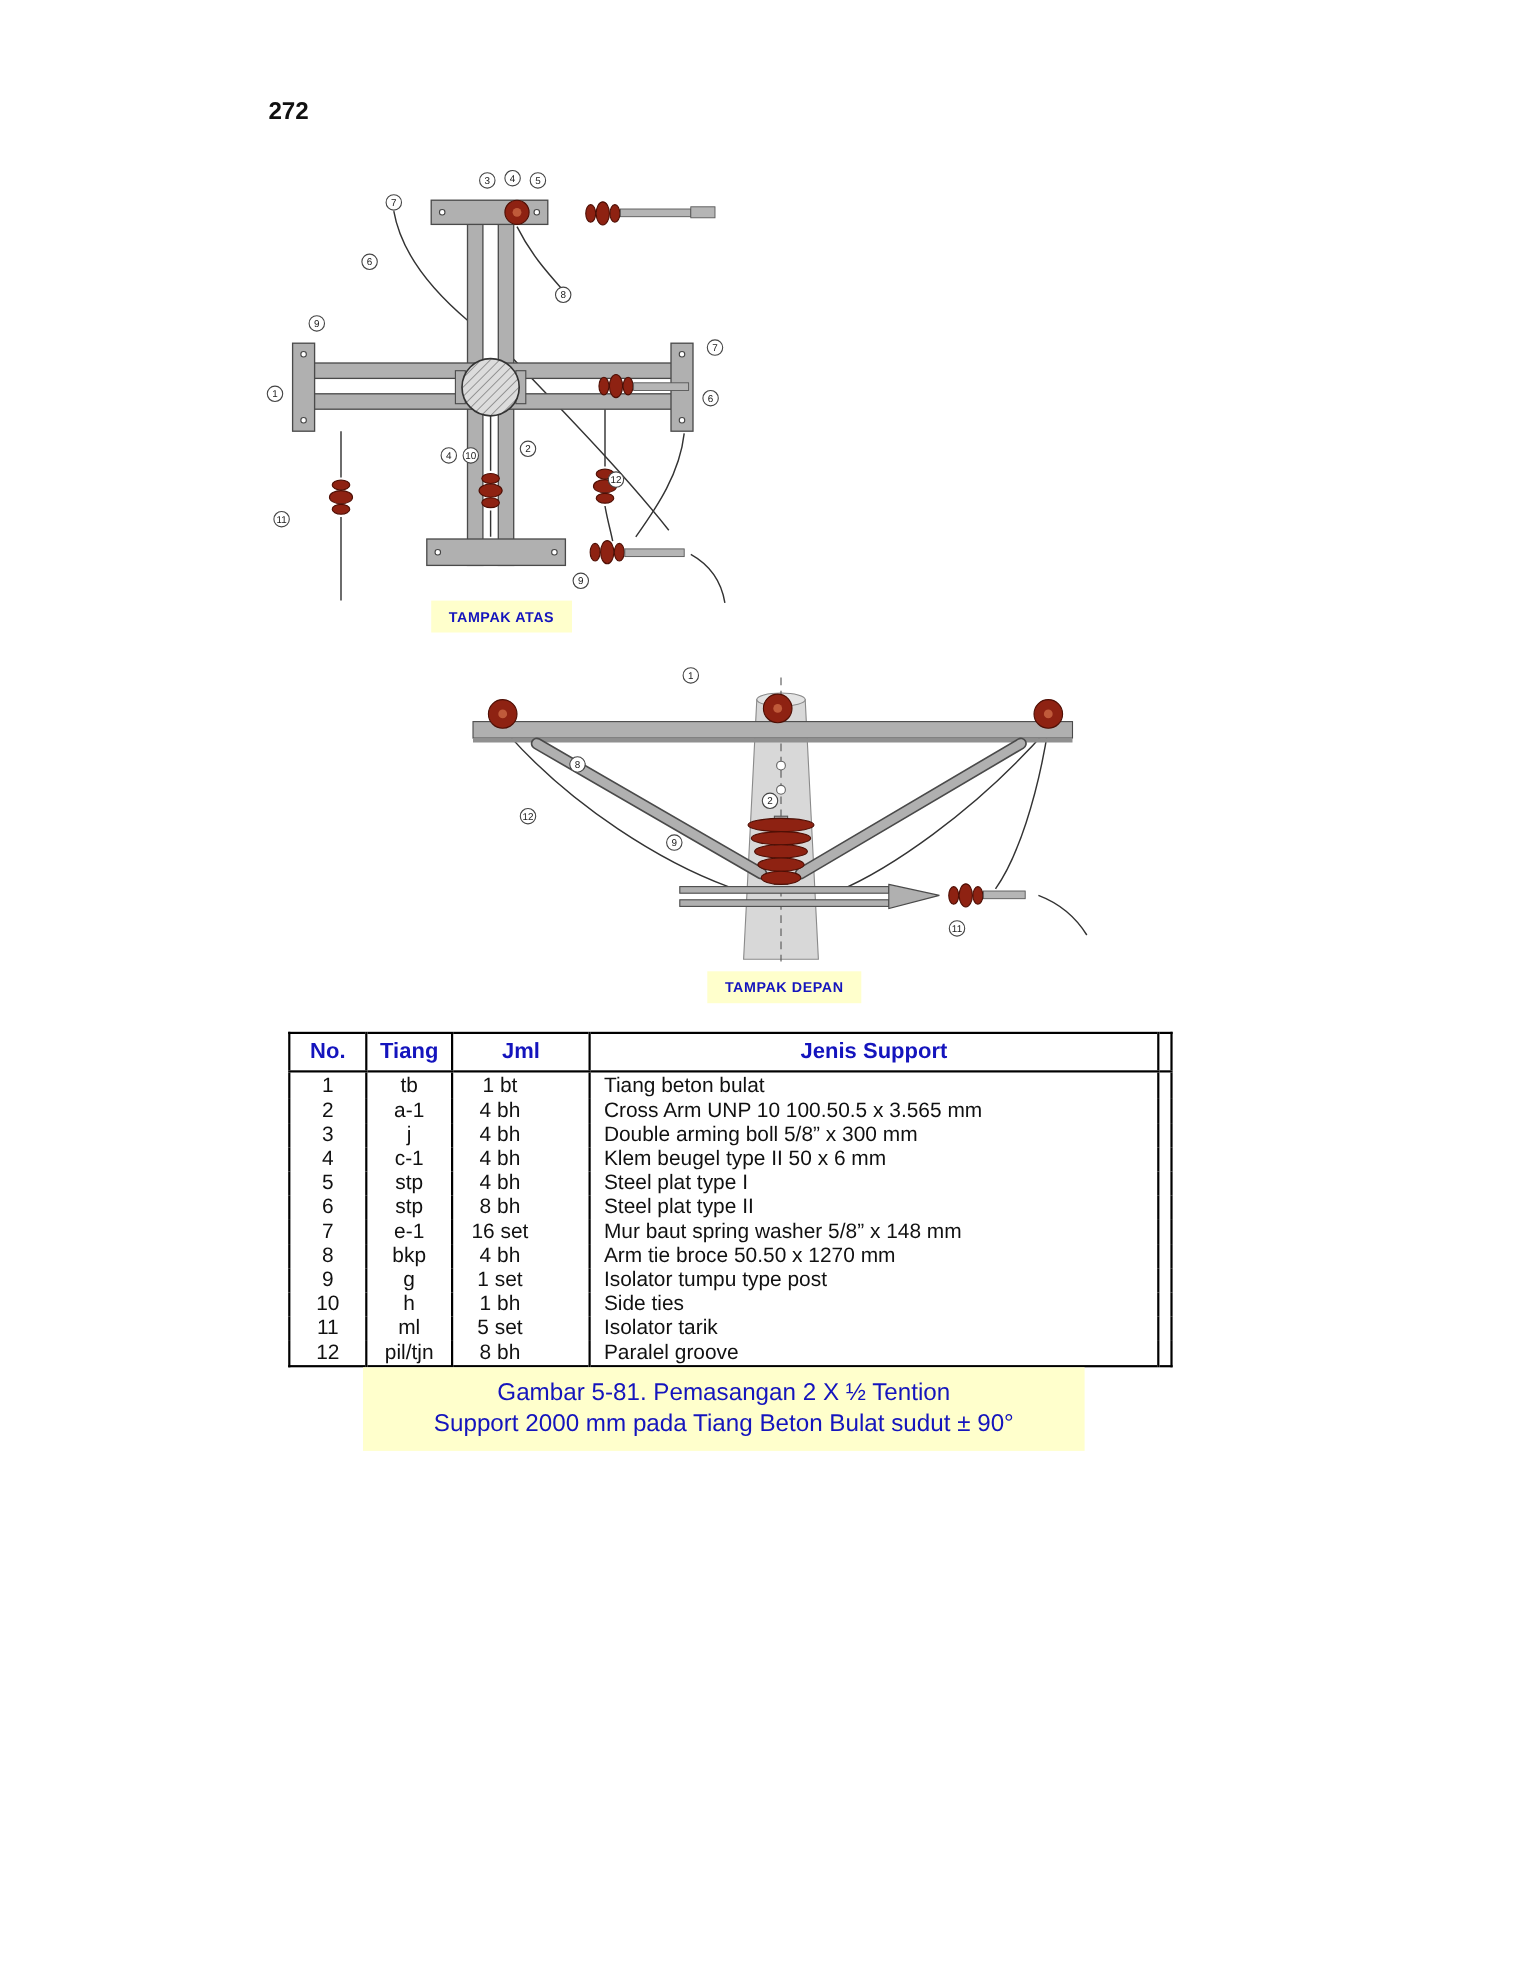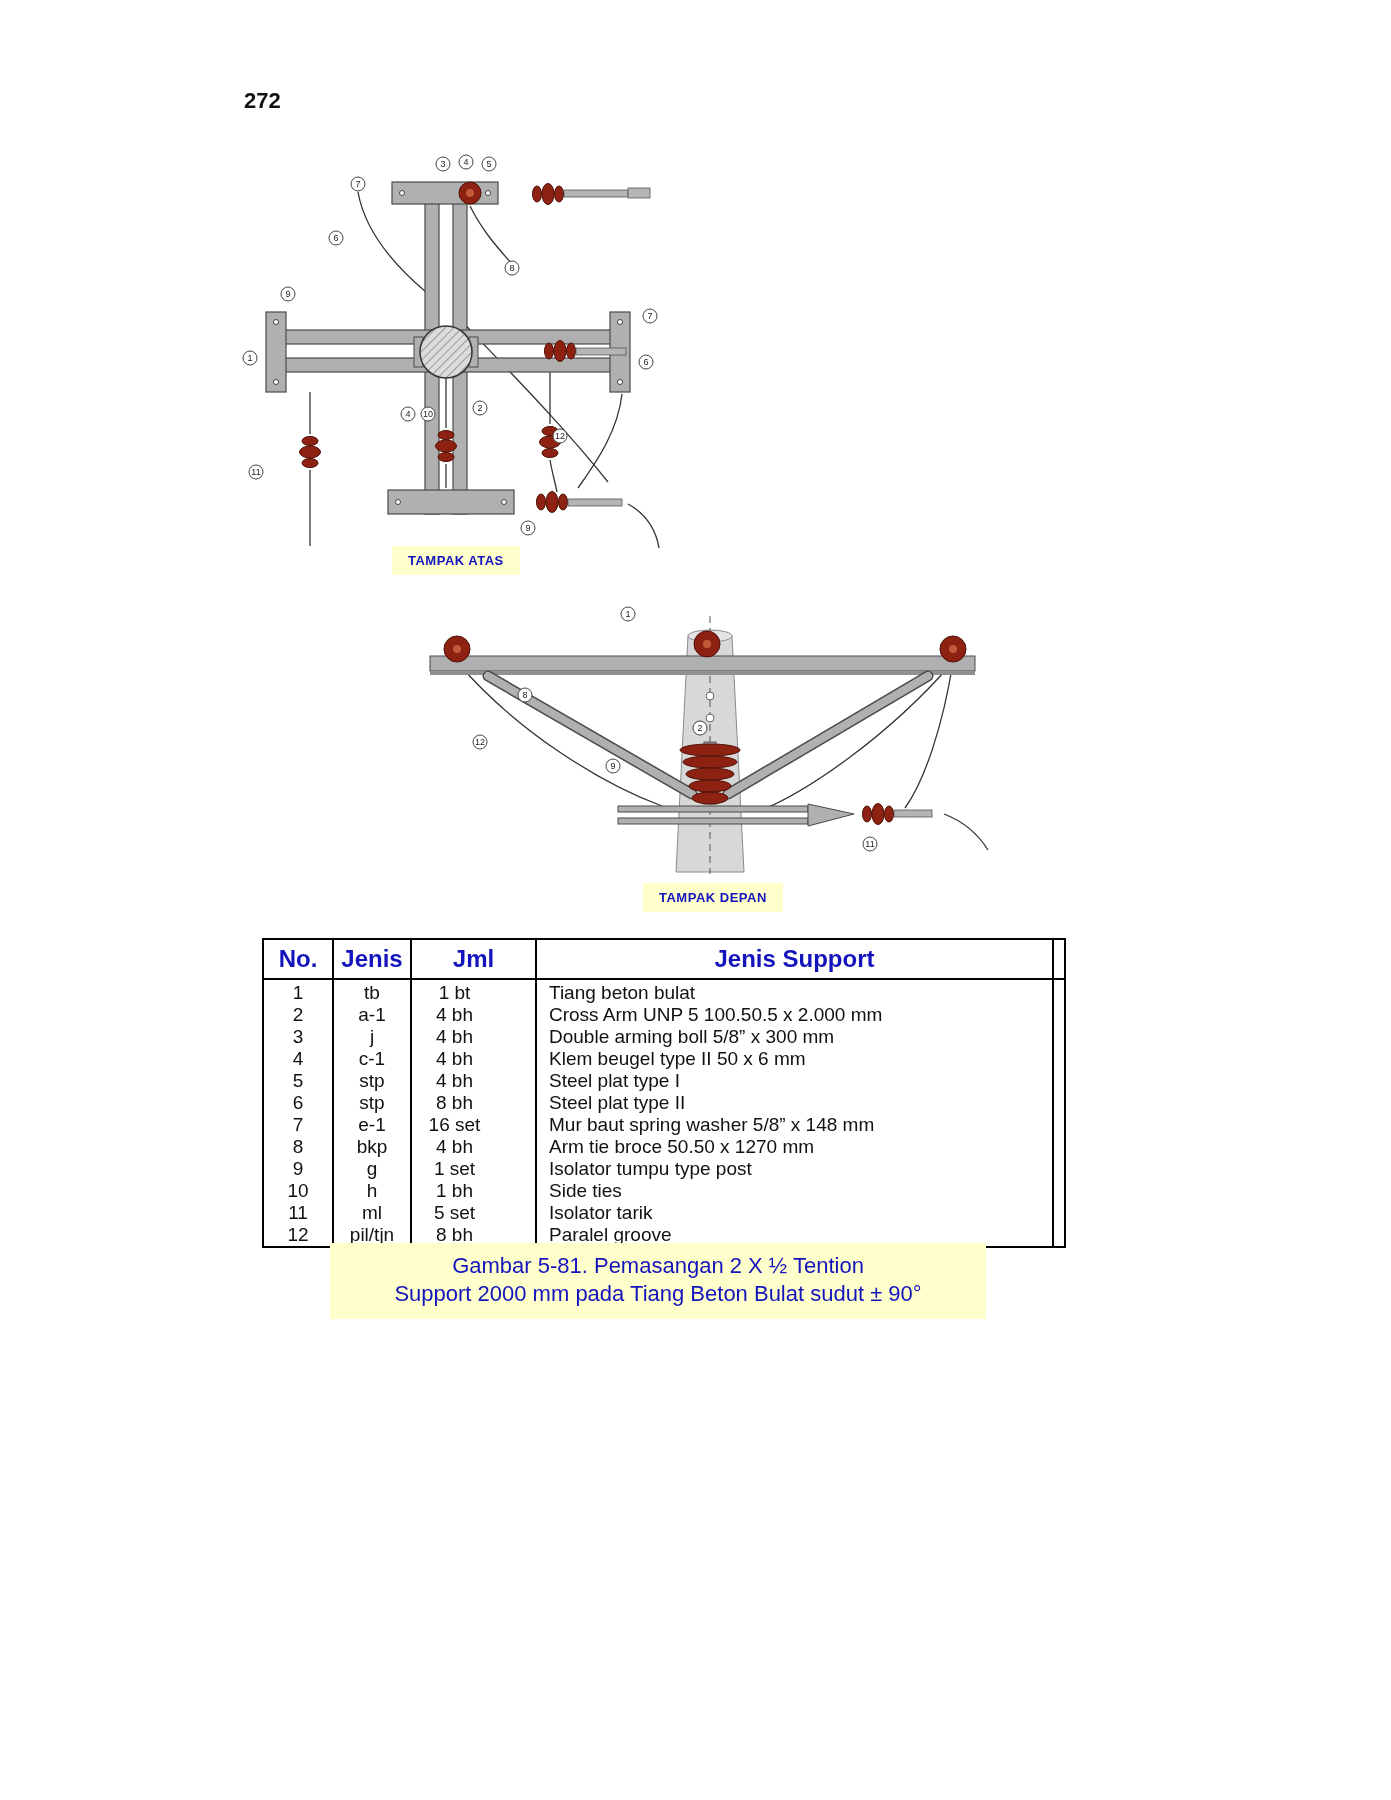--- a/index.html
+++ b/index.html
@@ -22,21 +22,21 @@
   }
   .label-atas { left:392px; top:546px; }
   .label-depan { left:643px; top:883px; }
 
   .material-table {
     position:absolute; left:262px; top:938px;
     width:802px; table-layout:fixed; border-collapse:collapse;
     font-size:19px; color:#111; border:2px solid #000;
   }
   .material-table th {
-    color:#1414bd; font-size:24px; font-weight:bold;
+    color:#1414bd; font-size:20px; font-weight:bold;
     border-bottom:2px solid #000; padding:5px 4px; text-align:center;
   }
   .material-table th + th, .material-table td + td { border-left:2px solid #000; }
   .material-table td { height:22px; line-height:22px; padding:0 4px; white-space:nowrap; overflow:hidden; }
   .c-no   { text-align:center; }
   .c-kode { text-align:center; }
   .c-jml  { text-align:center; padding-right:42px !important; }
   .c-mat  { text-align:left; padding-left:12px !important; }
   .material-table tbody tr:first-child td { padding-top:2px; }
 
@@ -255,40 +255,40 @@
     <colgroup>
       <col style="width:70px">
         <col style="width:78px">
         <col style="width:125px">
         <col style="width:517px">
         <col style="width:12px">
     </colgroup>
     <thead>
       <tr>
         <th>No.</th>
-        <th>Jenis</th>
+        <th>Tiang</th>
         <th>Jml</th>
         <th>Jenis Support</th>
         <th></th>
       </tr>
     </thead>
     <tbody>
     <tr>
       <td class="c-no">1</td>
       <td class="c-kode">tb</td>
       <td class="c-jml">1 bt</td>
       <td class="c-mat">Tiang beton bulat</td>
       <td class="c-extra"></td>
     </tr>
 
     <tr>
       <td class="c-no">2</td>
       <td class="c-kode">a-1</td>
       <td class="c-jml">4 bh</td>
-      <td class="c-mat">Cross Arm UNP 5 100.50.5 x 2.000 mm</td>
+      <td class="c-mat">Cross Arm UNP 10 100.50.5 x 3.565 mm</td>
       <td class="c-extra"></td>
     </tr>
 
     <tr>
       <td class="c-no">3</td>
       <td class="c-kode">j</td>
       <td class="c-jml">4 bh</td>
       <td class="c-mat">Double arming boll 5/8” x 300 mm</td>
       <td class="c-extra"></td>
     </tr>

